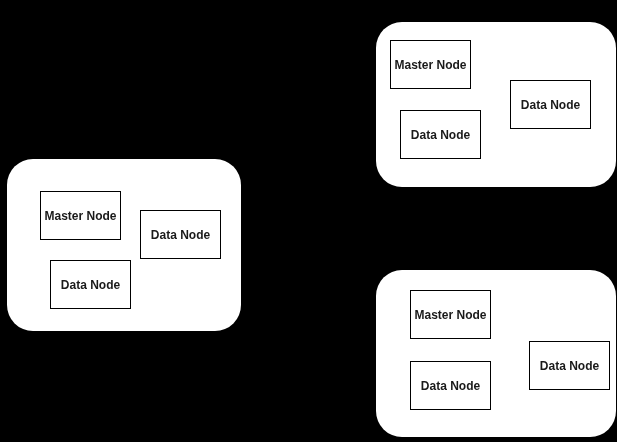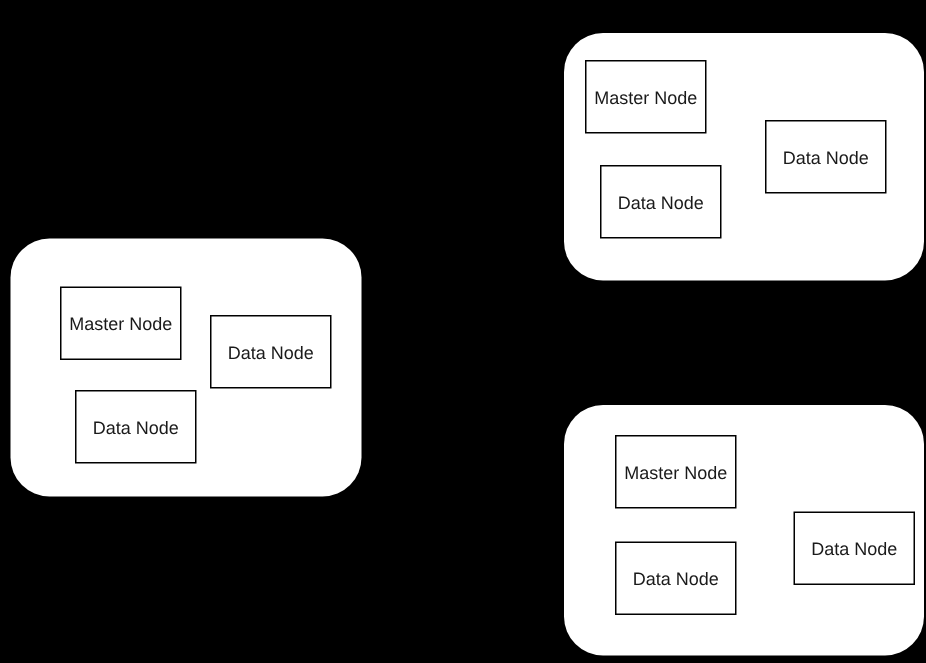--- a/index.html
+++ b/index.html
@@ -29,20 +29,21 @@
     position: absolute;
     box-sizing: border-box;
     border: 1px solid #000;
     display: flex;
     align-items: center;
     justify-content: center;
     font-size: 12px;
     line-height: 1;
     white-space: nowrap;
     text-align: center;
+    font-weight: bold;
   }
 </style>
 </head>
 <body>
 
 <div id="diagram" style="background: rgb(0, 0, 0);">
     <div class="cluster" style="left: 7px; top: 159px; width: 234px; height: 172px; background: rgb(255, 255, 255);">
       <div class="node" style="left: 33px; top: 32px; width: 81px; height: 49px; background: rgb(255, 255, 255); border-color: rgb(0, 0, 0); color: rgb(26, 26, 26);">Master Node</div>
       <div class="node" style="left: 133px; top: 51px; width: 81px; height: 49px; background: rgb(255, 255, 255); border-color: rgb(0, 0, 0); color: rgb(26, 26, 26);">Data Node</div>
       <div class="node" style="left: 43px; top: 101px; width: 81px; height: 49px; background: rgb(255, 255, 255); border-color: rgb(0, 0, 0); color: rgb(26, 26, 26);">Data Node</div>

